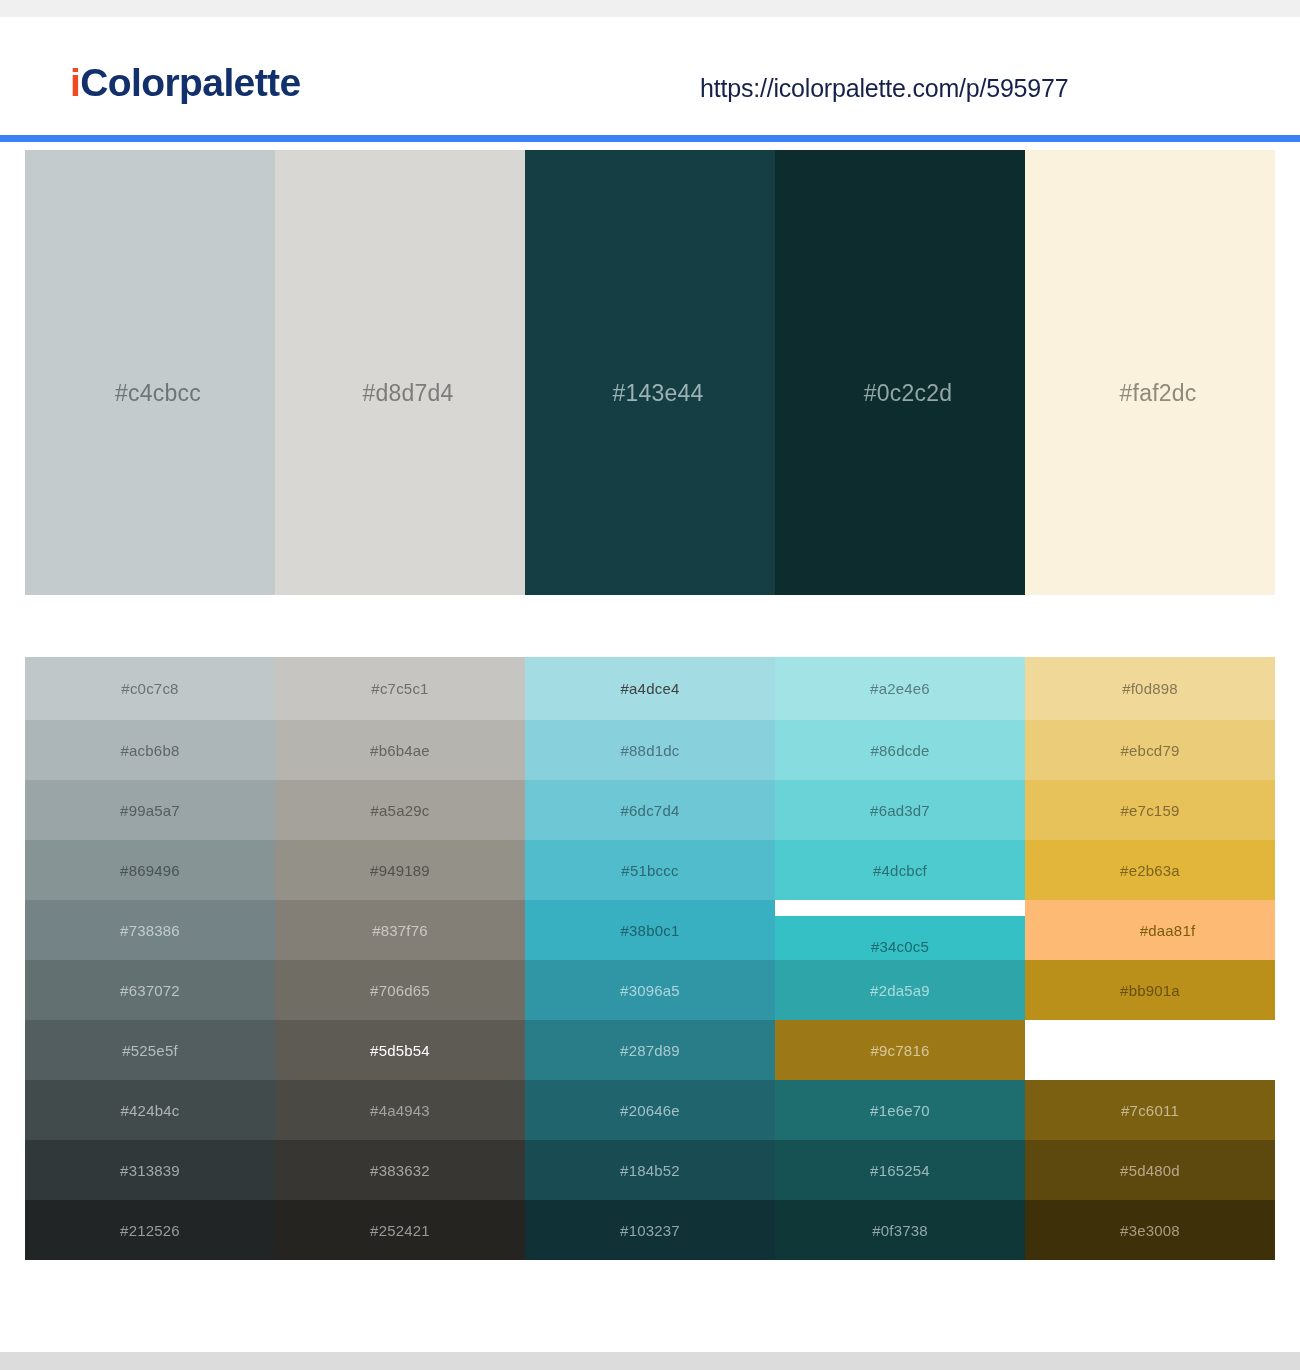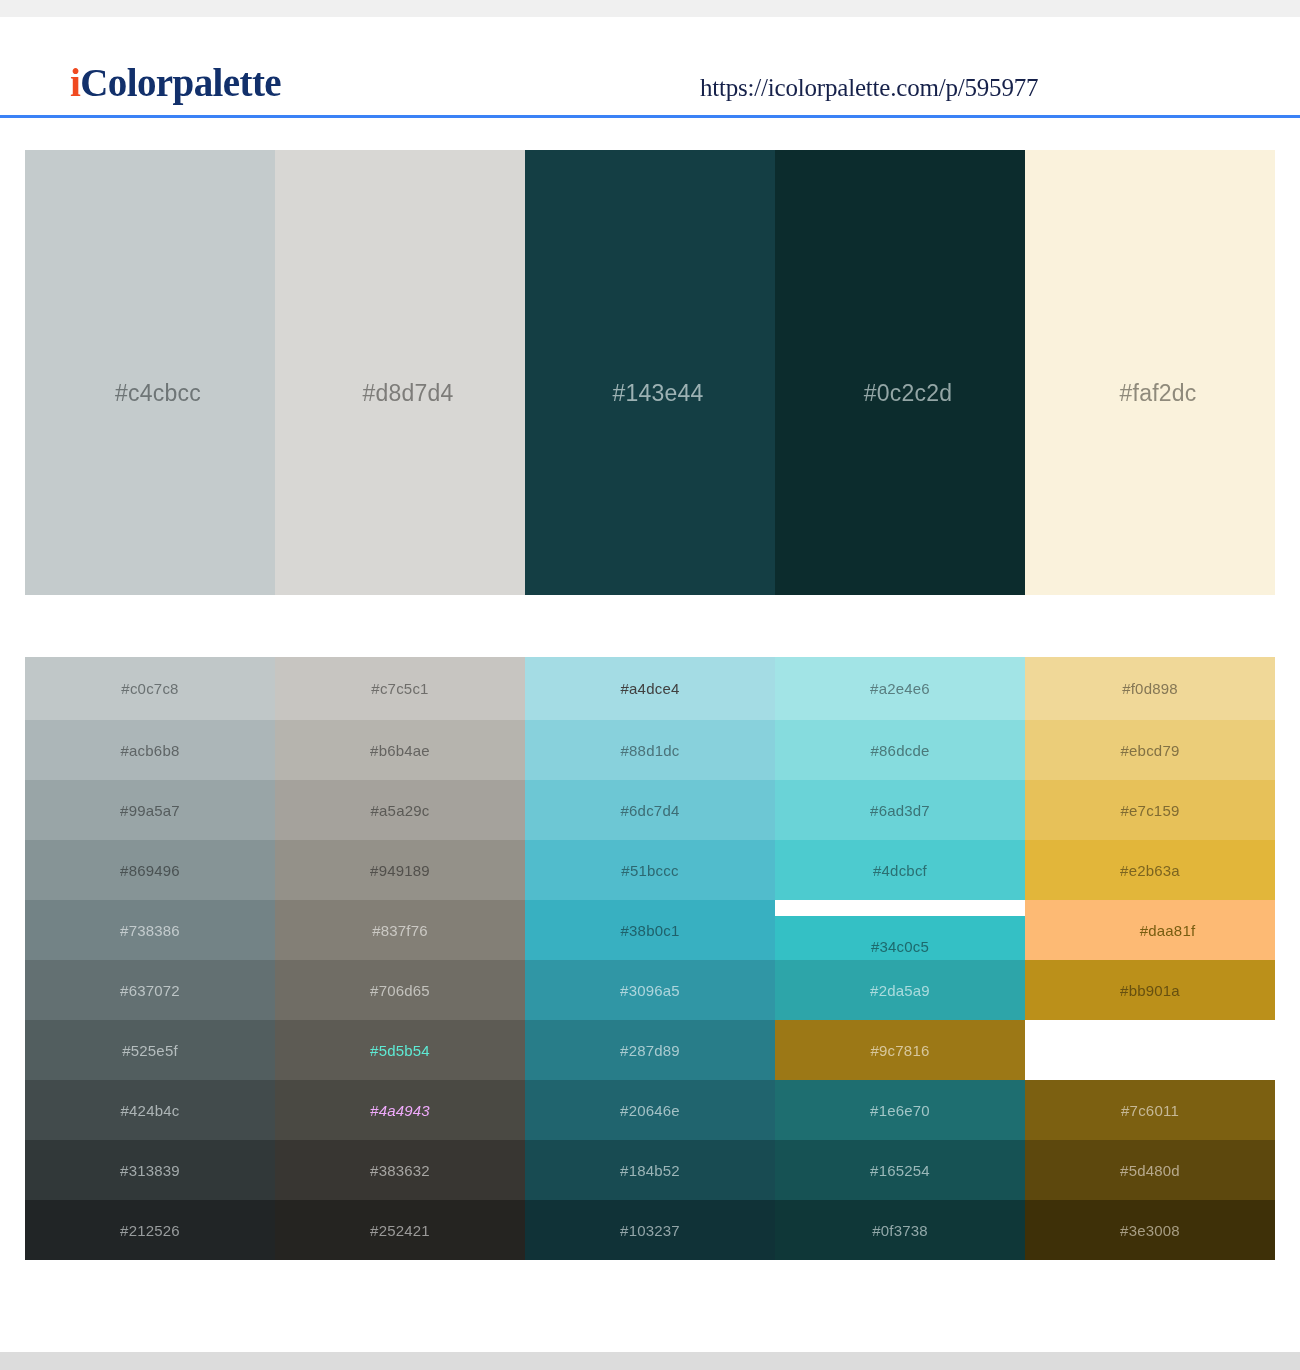--- a/index.html
+++ b/index.html
@@ -23,24 +23,23 @@
     position: absolute;
     left: 0; top: 0;
     width: 1300px; height: 17px;
     background: #f0f0f0;
   }
 
   
   .header {
     position: absolute;
     left: 0; top: 17px;
-    width: 1300px; height: 101px;
+    width: 1300px; height: 125px;
     background: #ffffff;
-    border-bottom: 3px solid #3b82f6;
-    font-family: Liberation Serif, serif;
+    border-bottom: 7px solid #3b82f6;
   }
   .logo {
     position: absolute;
     left: 70px; top: 46px;
     font-size: 39px;
     font-weight: bold;
     letter-spacing: -0.6px;
     line-height: 1;
     white-space: nowrap;
   }
@@ -179,27 +178,27 @@
       </div>
       <div class="grid-row">
         <div class="grid-cell" style="background: rgb(99, 112, 114); color: rgb(188, 196, 197);">#637072</div>
         <div class="grid-cell" style="background: rgb(112, 109, 101); color: rgb(195, 194, 189);">#706d65</div>
         <div class="grid-cell" style="background: rgb(48, 150, 165); color: rgb(174, 213, 220);">#3096a5</div>
         <div class="grid-cell" style="background: rgb(45, 165, 169); color: rgb(171, 219, 221);">#2da5a9</div>
         <div class="grid-cell" style="background: rgb(187, 144, 26); color: rgb(103, 80, 16);">#bb901a</div>
       </div>
       <div class="grid-row">
         <div class="grid-cell" style="background: rgb(82, 94, 95); color: rgb(181, 189, 190);">#525e5f</div>
-        <div class="grid-cell" style="background: rgb(93, 91, 84); color: #5eead4; text-align: center;">#5d5b54</div>
+        <div class="grid-cell" style="background: rgb(93, 91, 84); color: #ffffff; text-align: center;">#5d5b54</div>
         <div class="grid-cell" style="background: rgb(40, 125, 137); color: rgb(169, 203, 208);">#287d89</div>
         <div class="grid-cell" style="background: rgb(156, 120, 22); color: rgb(215, 199, 157);">#9c7816</div>
       </div>
       <div class="grid-row">
         <div class="grid-cell" style="background: rgb(66, 75, 76); color: rgb(172, 180, 181);">#424b4c</div>
-        <div class="grid-cell" style="background: rgb(74, 73, 67); color: #f0abfc; font-style: italic;">#4a4943</div>
+        <div class="grid-cell" style="background: rgb(74, 73, 67); color: #a3a3a3;">#4a4943</div>
         <div class="grid-cell" style="background: rgb(32, 100, 110); color: rgb(163, 193, 197);">#20646e</div>
         <div class="grid-cell" style="background: rgb(30, 110, 112); color: rgb(162, 198, 199);">#1e6e70</div>
         <div class="grid-cell" style="background: rgb(124, 96, 17); color: rgb(198, 184, 150);">#7c6011</div>
       </div>
       <div class="grid-row">
         <div class="grid-cell" style="background: rgb(49, 56, 57); color: rgb(162, 169, 170); text-align: right;">#313839</div>
         <div class="grid-cell" style="background: rgb(56, 54, 50); color: rgb(166, 165, 162);">#383632</div>
         <div class="grid-cell" style="background: rgb(24, 75, 82); color: rgb(155, 180, 183);">#184b52</div>
         <div class="grid-cell" style="background: rgb(22, 82, 84); color: rgb(154, 184, 185);">#165254</div>
         <div class="grid-cell" style="background: rgb(93, 72, 13); color: rgb(183, 169, 140);">#5d480d</div>

